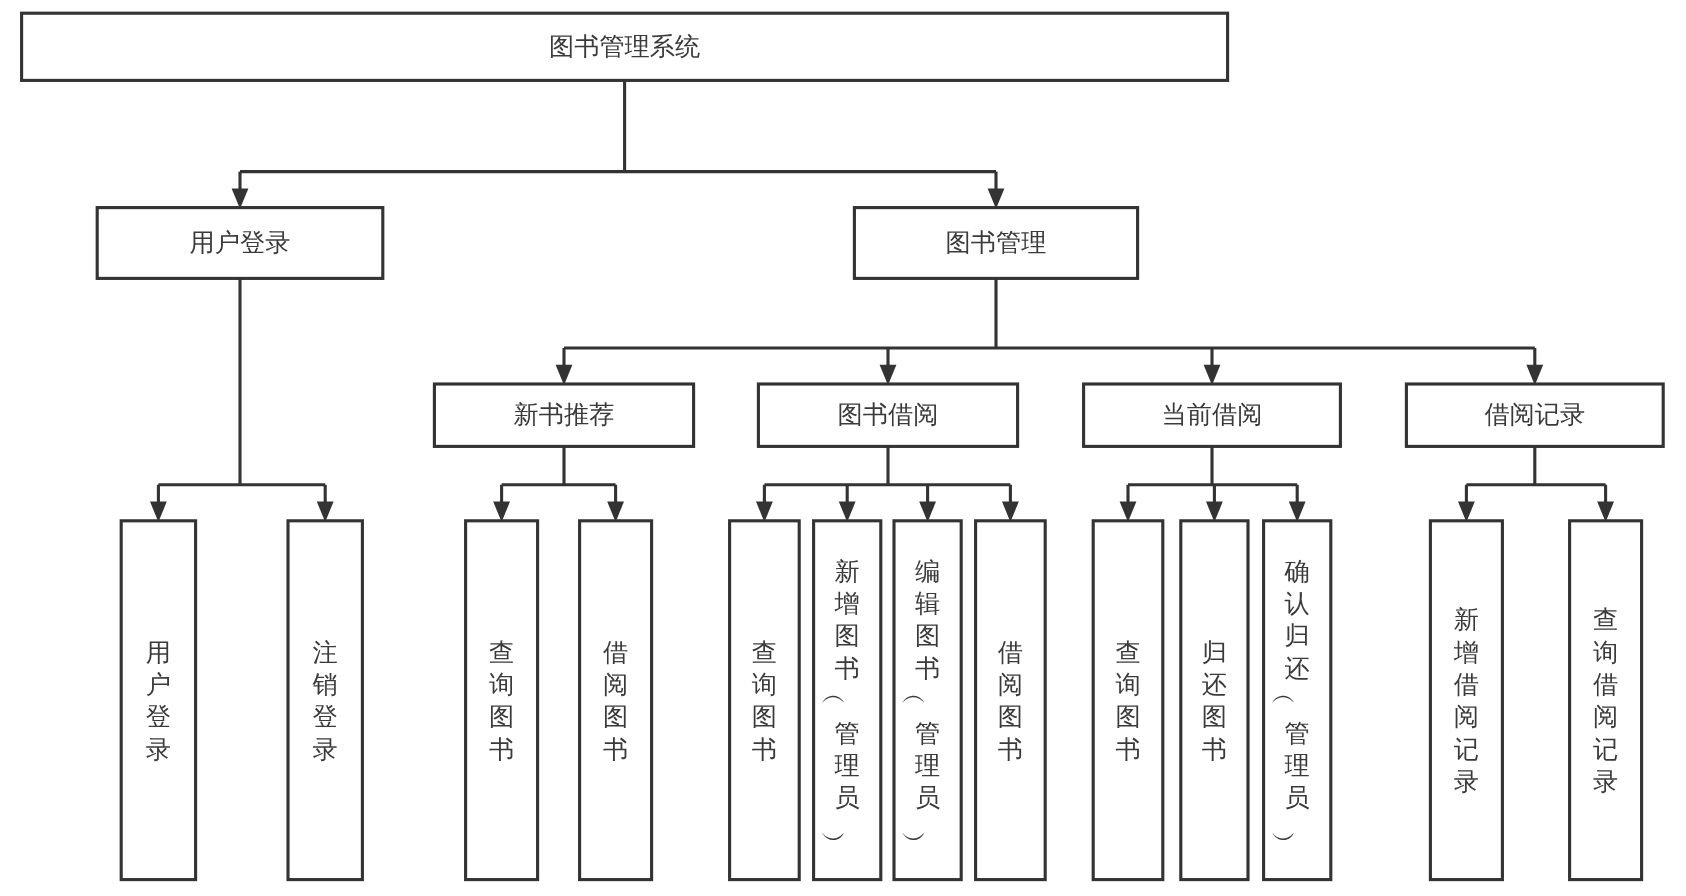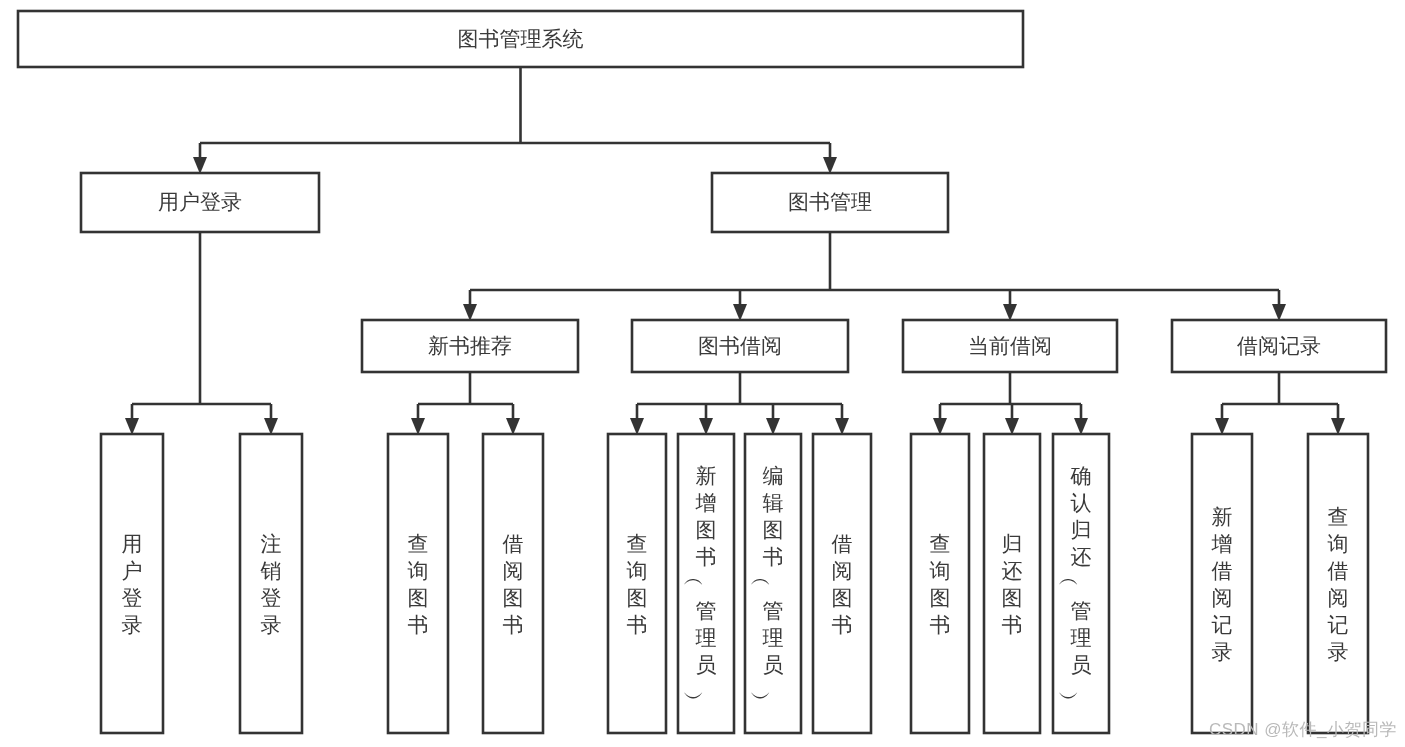--- a/index.html
+++ b/index.html
@@ -216,14 +216,13 @@
         <g>
           <rect x="1192" y="434" width="60" height="299" class="node-box"></rect>
           <text x="1222" class="node-label-vertical"><tspan x="1222" y="523.56">新</tspan><tspan x="1222" y="550.56">增</tspan><tspan x="1222" y="577.56">借</tspan><tspan x="1222" y="604.56">阅</tspan><tspan x="1222" y="631.56">记</tspan><tspan x="1222" y="658.56">录</tspan></text>
         </g>
         <g>
           <rect x="1308" y="434" width="60" height="299" class="node-box"></rect>
           <text x="1338" class="node-label-vertical"><tspan x="1338" y="523.56">查</tspan><tspan x="1338" y="550.56">询</tspan><tspan x="1338" y="577.56">借</tspan><tspan x="1338" y="604.56">阅</tspan><tspan x="1338" y="631.56">记</tspan><tspan x="1338" y="658.56">录</tspan></text>
         </g>
       </g>
   </svg>
-  <div class="watermark">CSDN @软件_小贺同学</div>
 </div>
 
 </body></html>

